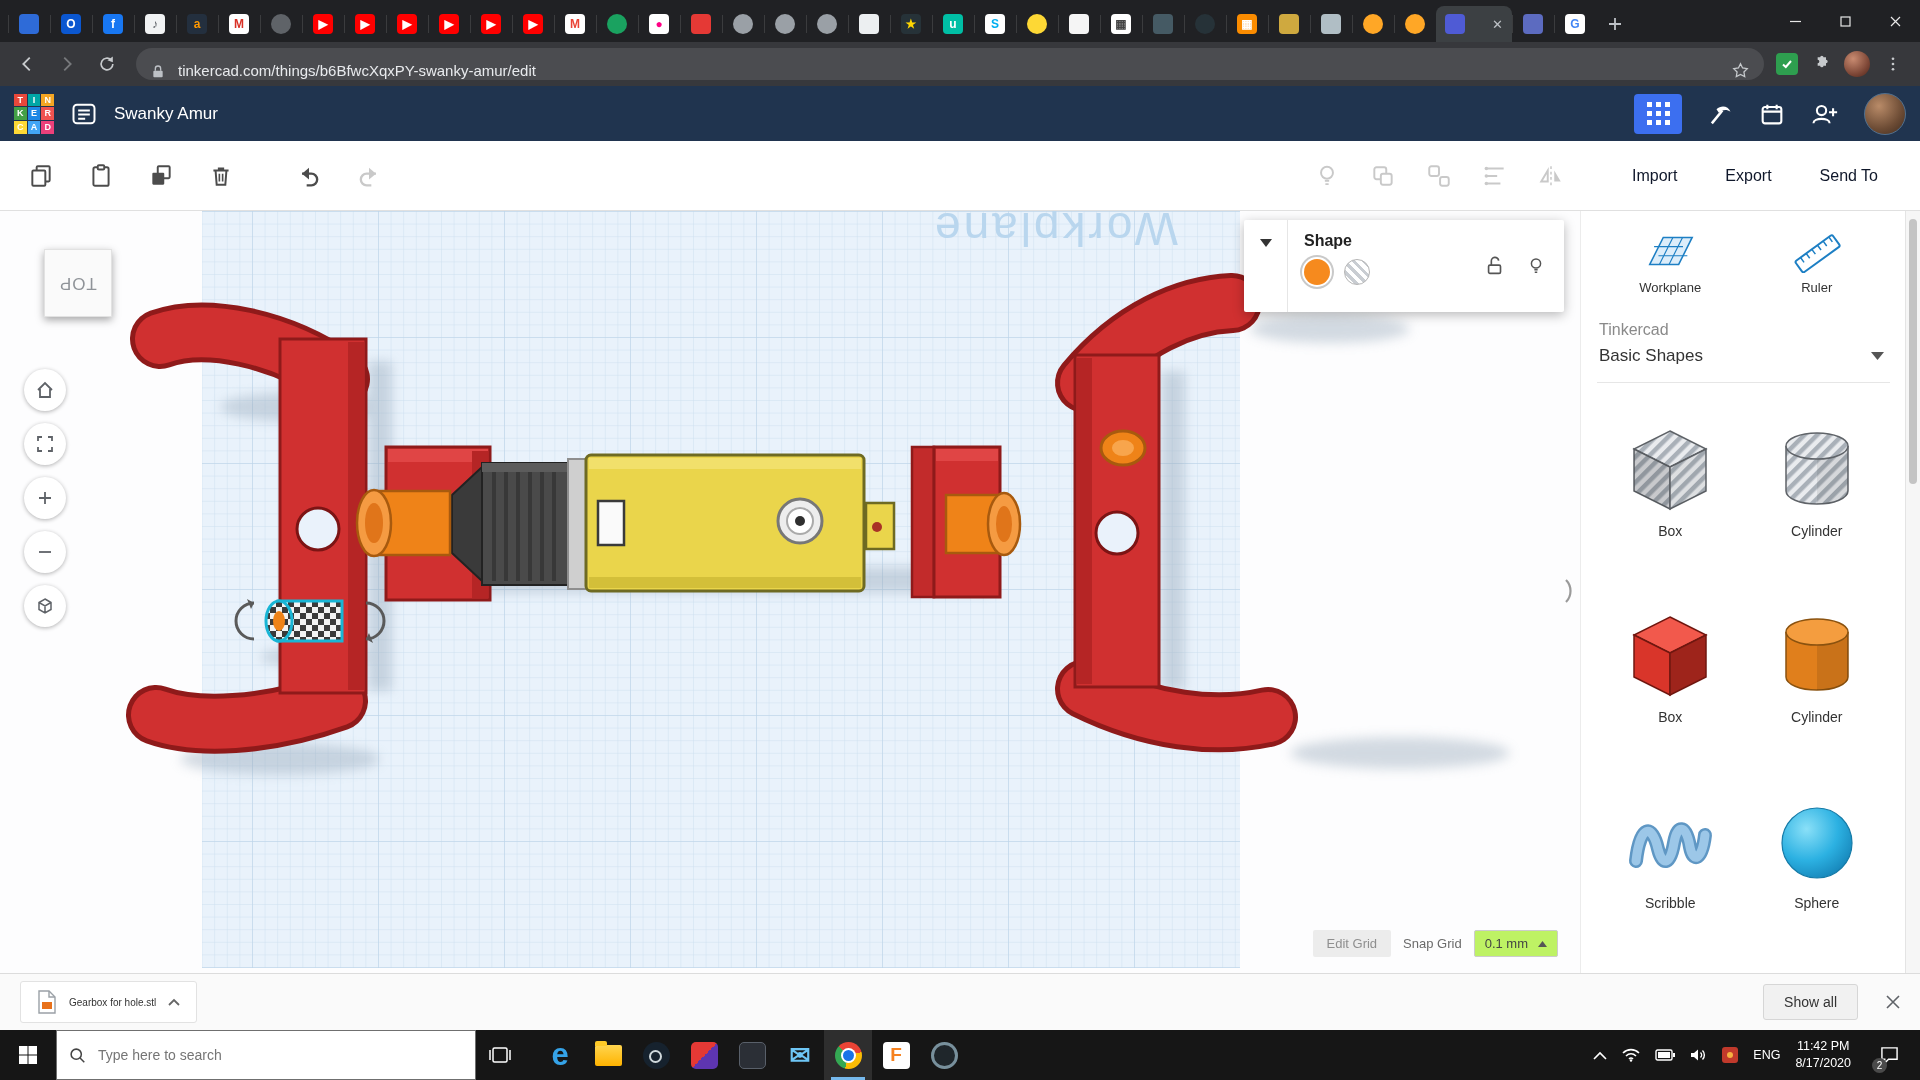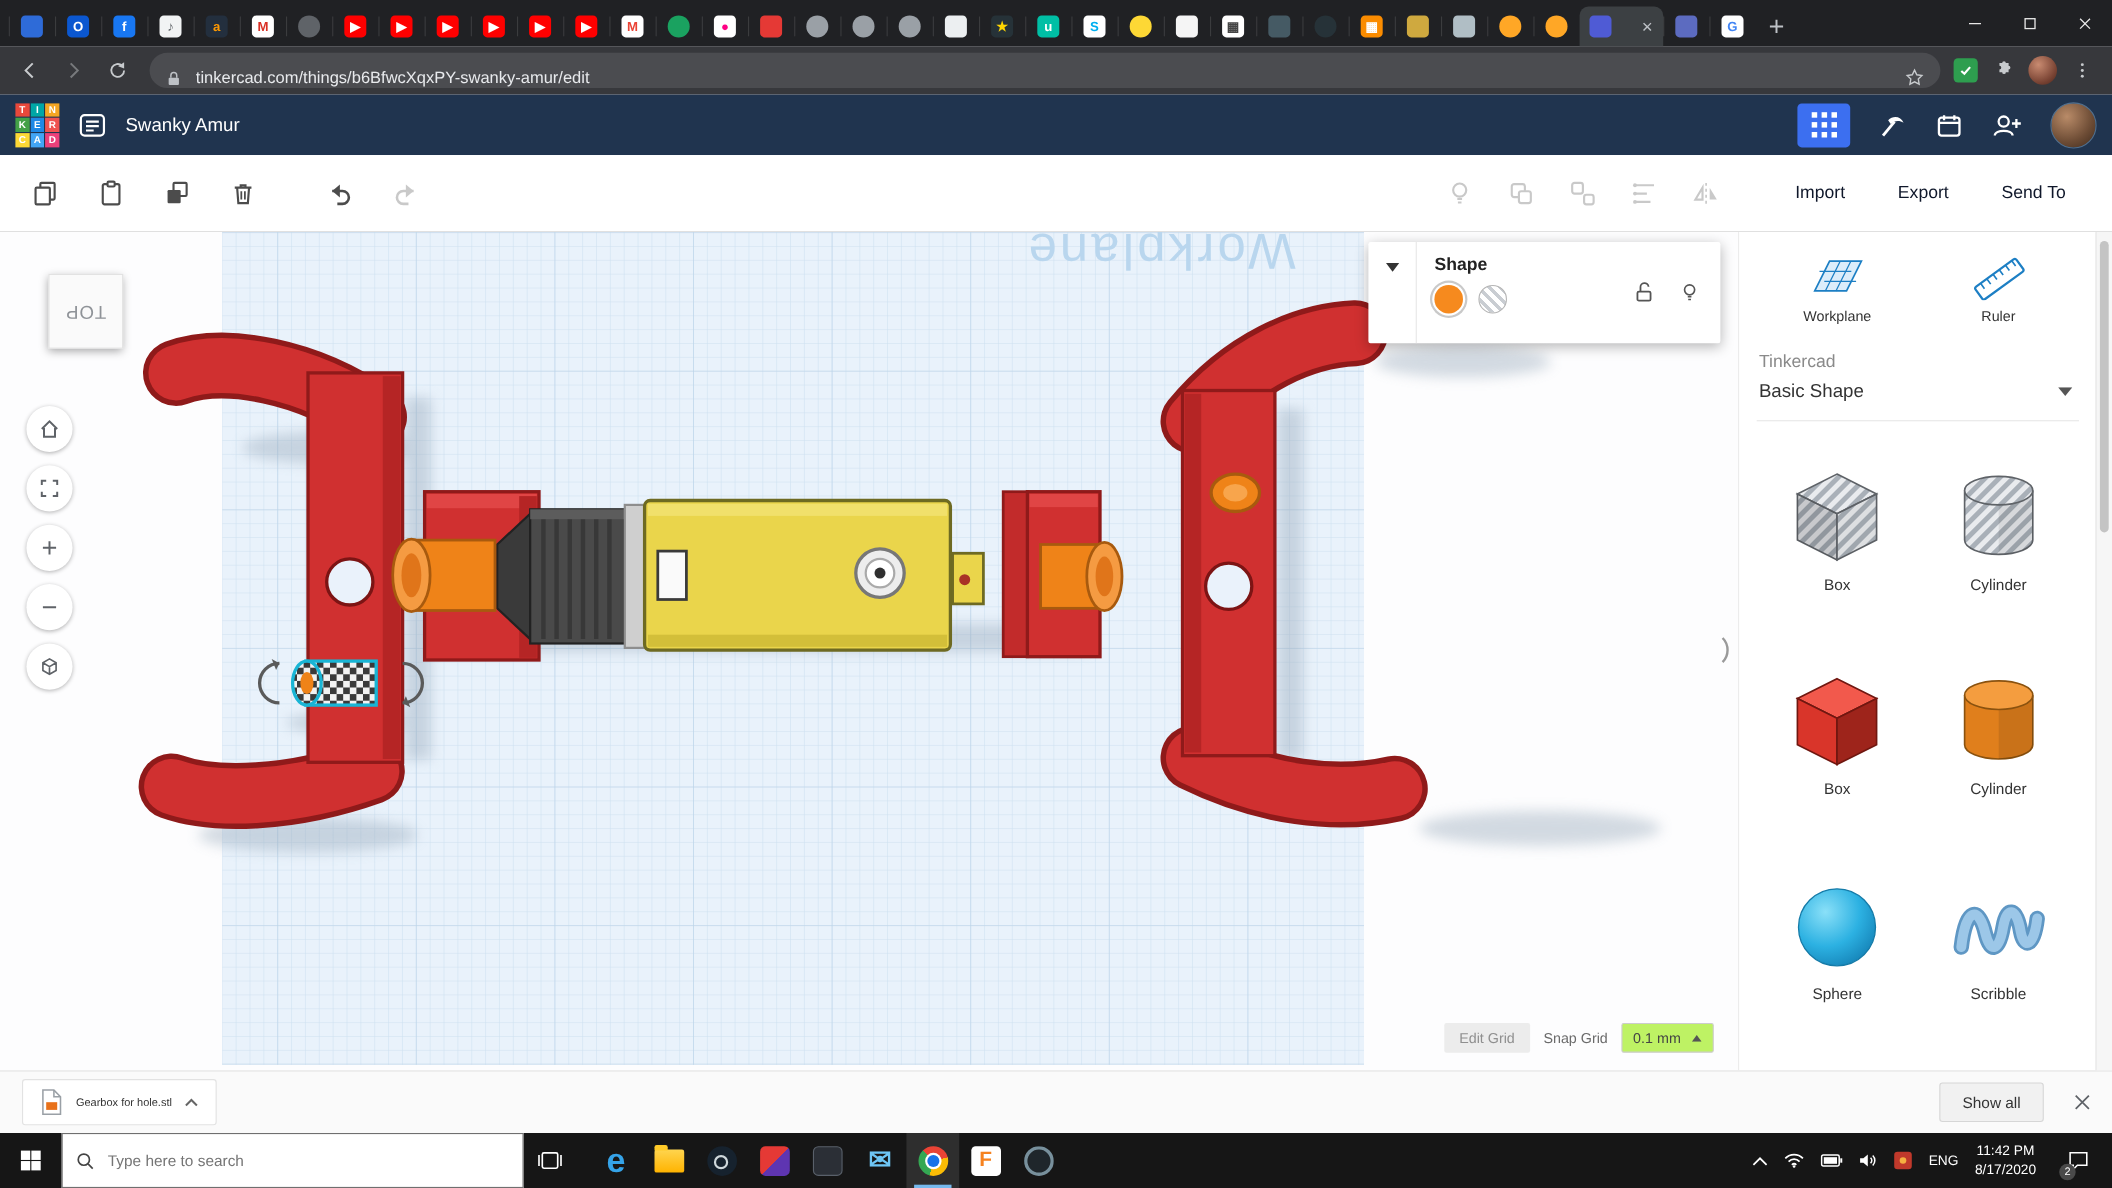--- a/index.html
+++ b/index.html
@@ -628,21 +628,21 @@
               <g transform="rotate(-36 27 26)">
                 <rect x="4" y="20" width="46" height="14" rx="2" fill="#fff" stroke="#1d7fc4" stroke-width="2"></rect>
                 <path d="M11 20v6M18 20v6M25 20v6M32 20v6M39 20v6M46 20v6" stroke="#1d7fc4" stroke-width="1.5"></path>
               </g>
             </svg>
           <span class="side-tool-label">Ruler</span>
         </div>
       </div>
       <div class="brand">Tinkercad</div>
       <div class="category-row">
-        <span class="category">Basic Shape</span>
+        <span class="category">Basic Shapes</span>
         <svg width="13" height="8" viewBox="0 0 13 8">
             <polygon points="0,0 13,0 6.5,8" fill="#555"></polygon>
           </svg>
       </div>
       <div class="shape-grid">
         <div class="shape-tile">
           <svg width="88" height="88" viewBox="0 0 88 88">
             <defs>
                 <pattern id="st1" width="9" height="9" patternTransform="rotate(45)" patternUnits="userSpaceOnUse">
                   <rect width="9" height="9" fill="#e9ebee"></rect>
@@ -682,38 +682,38 @@
         <div class="shape-tile">
           <svg width="88" height="88" viewBox="0 0 88 88">
             <path d="M13,21 L13,66 A31,13 0 0 0 75,66 L75,21" fill="#e07f1c" stroke="#8a520f" stroke-width="1.5"></path>
             <path d="M44,21 L44,79 A31,13 0 0 0 75,66 L75,21 Z" fill="rgba(0,0,0,0.10)"></path>
             <ellipse cx="44" cy="21" rx="31" ry="13" fill="#f49d3f" stroke="#8a520f" stroke-width="1.5"></ellipse>
           </svg>
           <span class="shape-label">Cylinder</span>
         </div>
         <div class="shape-tile">
           <svg width="88" height="88" viewBox="0 0 88 88">
+            <path d="M10,64 C14,28 26,26 32,52 C36,68 44,70 48,46 C51,28 60,26 64,50 C67,66 76,64 79,38" fill="none" stroke="#5f97c4" stroke-width="14" stroke-linecap="round"></path>
+            <path d="M10,64 C14,28 26,26 32,52 C36,68 44,70 48,46 C51,28 60,26 64,50 C67,66 76,64 79,38" fill="none" stroke="#9cc7e8" stroke-width="9" stroke-linecap="round"></path>
+          </svg>
+          <span class="shape-label">Scribble</span>
+        </div>
+        <div class="shape-tile">
+          <svg width="88" height="88" viewBox="0 0 88 88">
             <defs>
                 <radialGradient id="sph" cx="35%" cy="30%" r="75%">
                   <stop offset="0%" stop-color="#8ae0f8"></stop>
                   <stop offset="60%" stop-color="#2cb1e2"></stop>
                   <stop offset="100%" stop-color="#1787bb"></stop>
                 </radialGradient>
               </defs>
             <circle cx="44" cy="46" r="35" fill="url(#sph)" stroke="#157ba8" stroke-width="1.2"></circle>
           </svg>
           <span class="shape-label">Sphere</span>
         </div>
-        <div class="shape-tile">
-          <svg width="88" height="88" viewBox="0 0 88 88">
-            <path d="M10,64 C14,28 26,26 32,52 C36,68 44,70 48,46 C51,28 60,26 64,50 C67,66 76,64 79,38" fill="none" stroke="#5f97c4" stroke-width="14" stroke-linecap="round"></path>
-            <path d="M10,64 C14,28 26,26 32,52 C36,68 44,70 48,46 C51,28 60,26 64,50 C67,66 76,64 79,38" fill="none" stroke="#9cc7e8" stroke-width="9" stroke-linecap="round"></path>
-          </svg>
-          <span class="shape-label">Scribble</span>
-        </div>
       </div>
       <div class="sidebar-scroll">
           <div class="scroll-thumb"></div>
         </div>
     </div>
   </div>
 
   <div class="download-bar">
     <div class="dl-chip">
       <svg width="20" height="24" viewBox="0 0 20 24">

